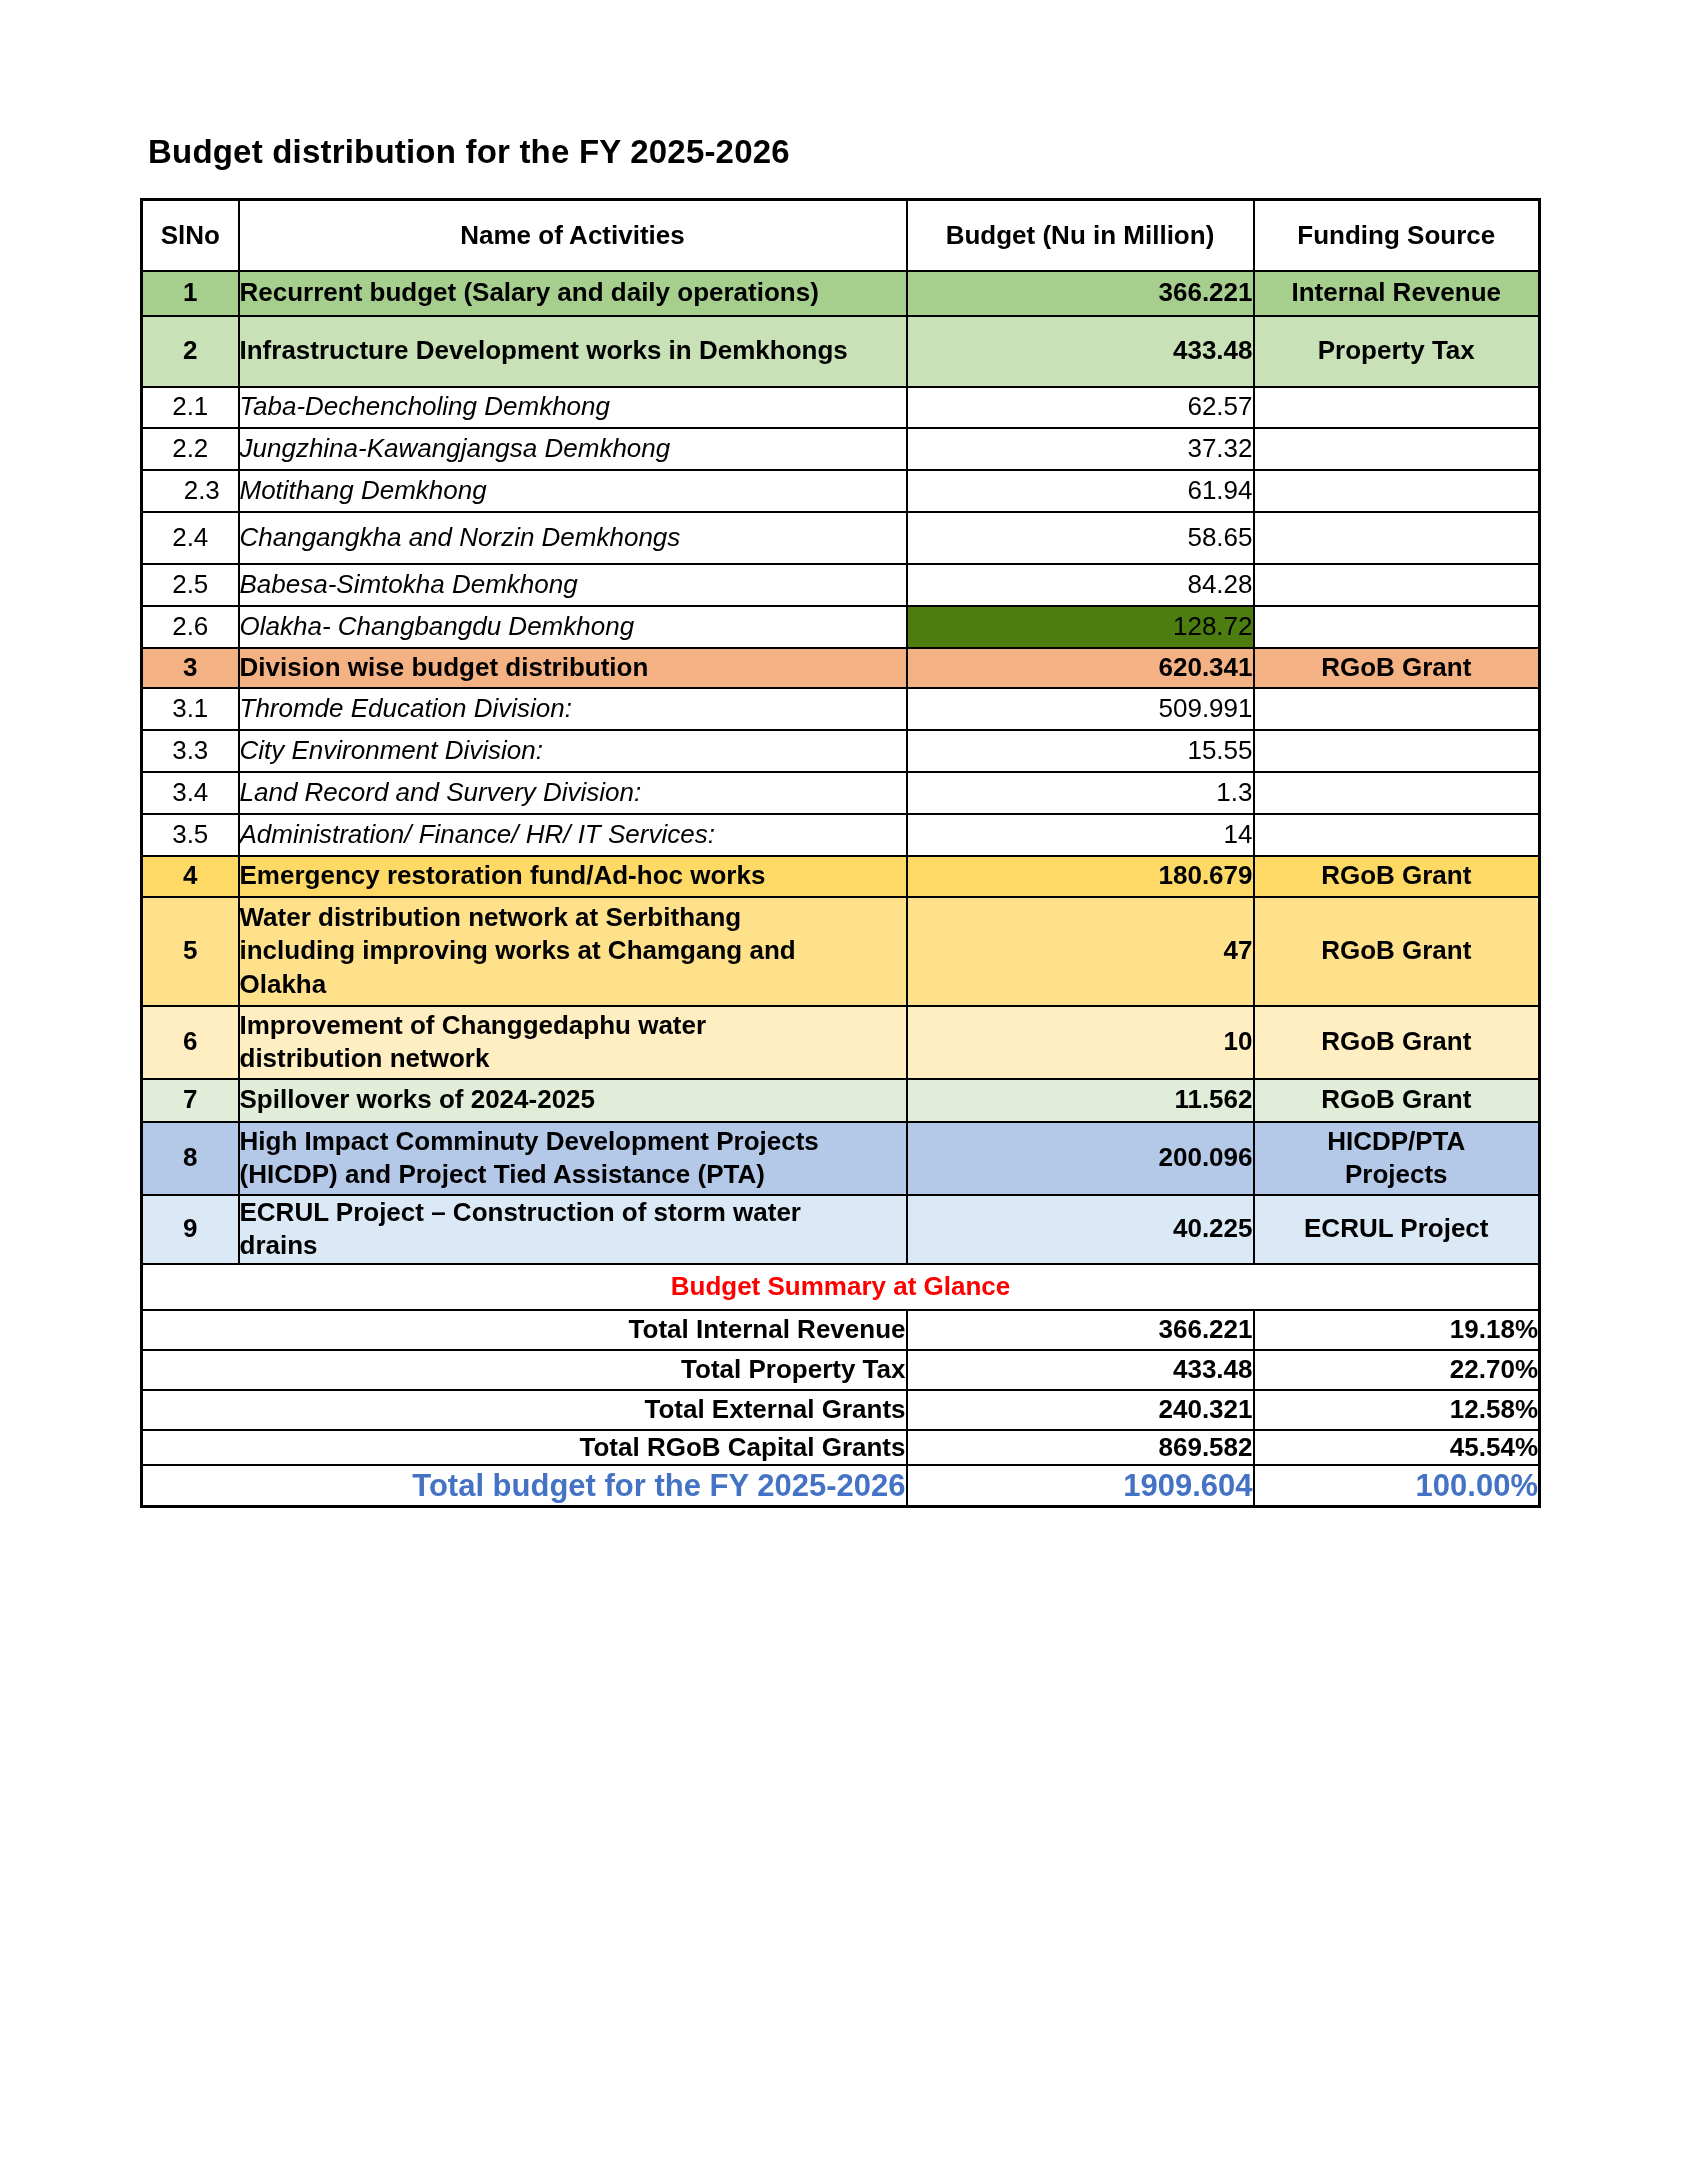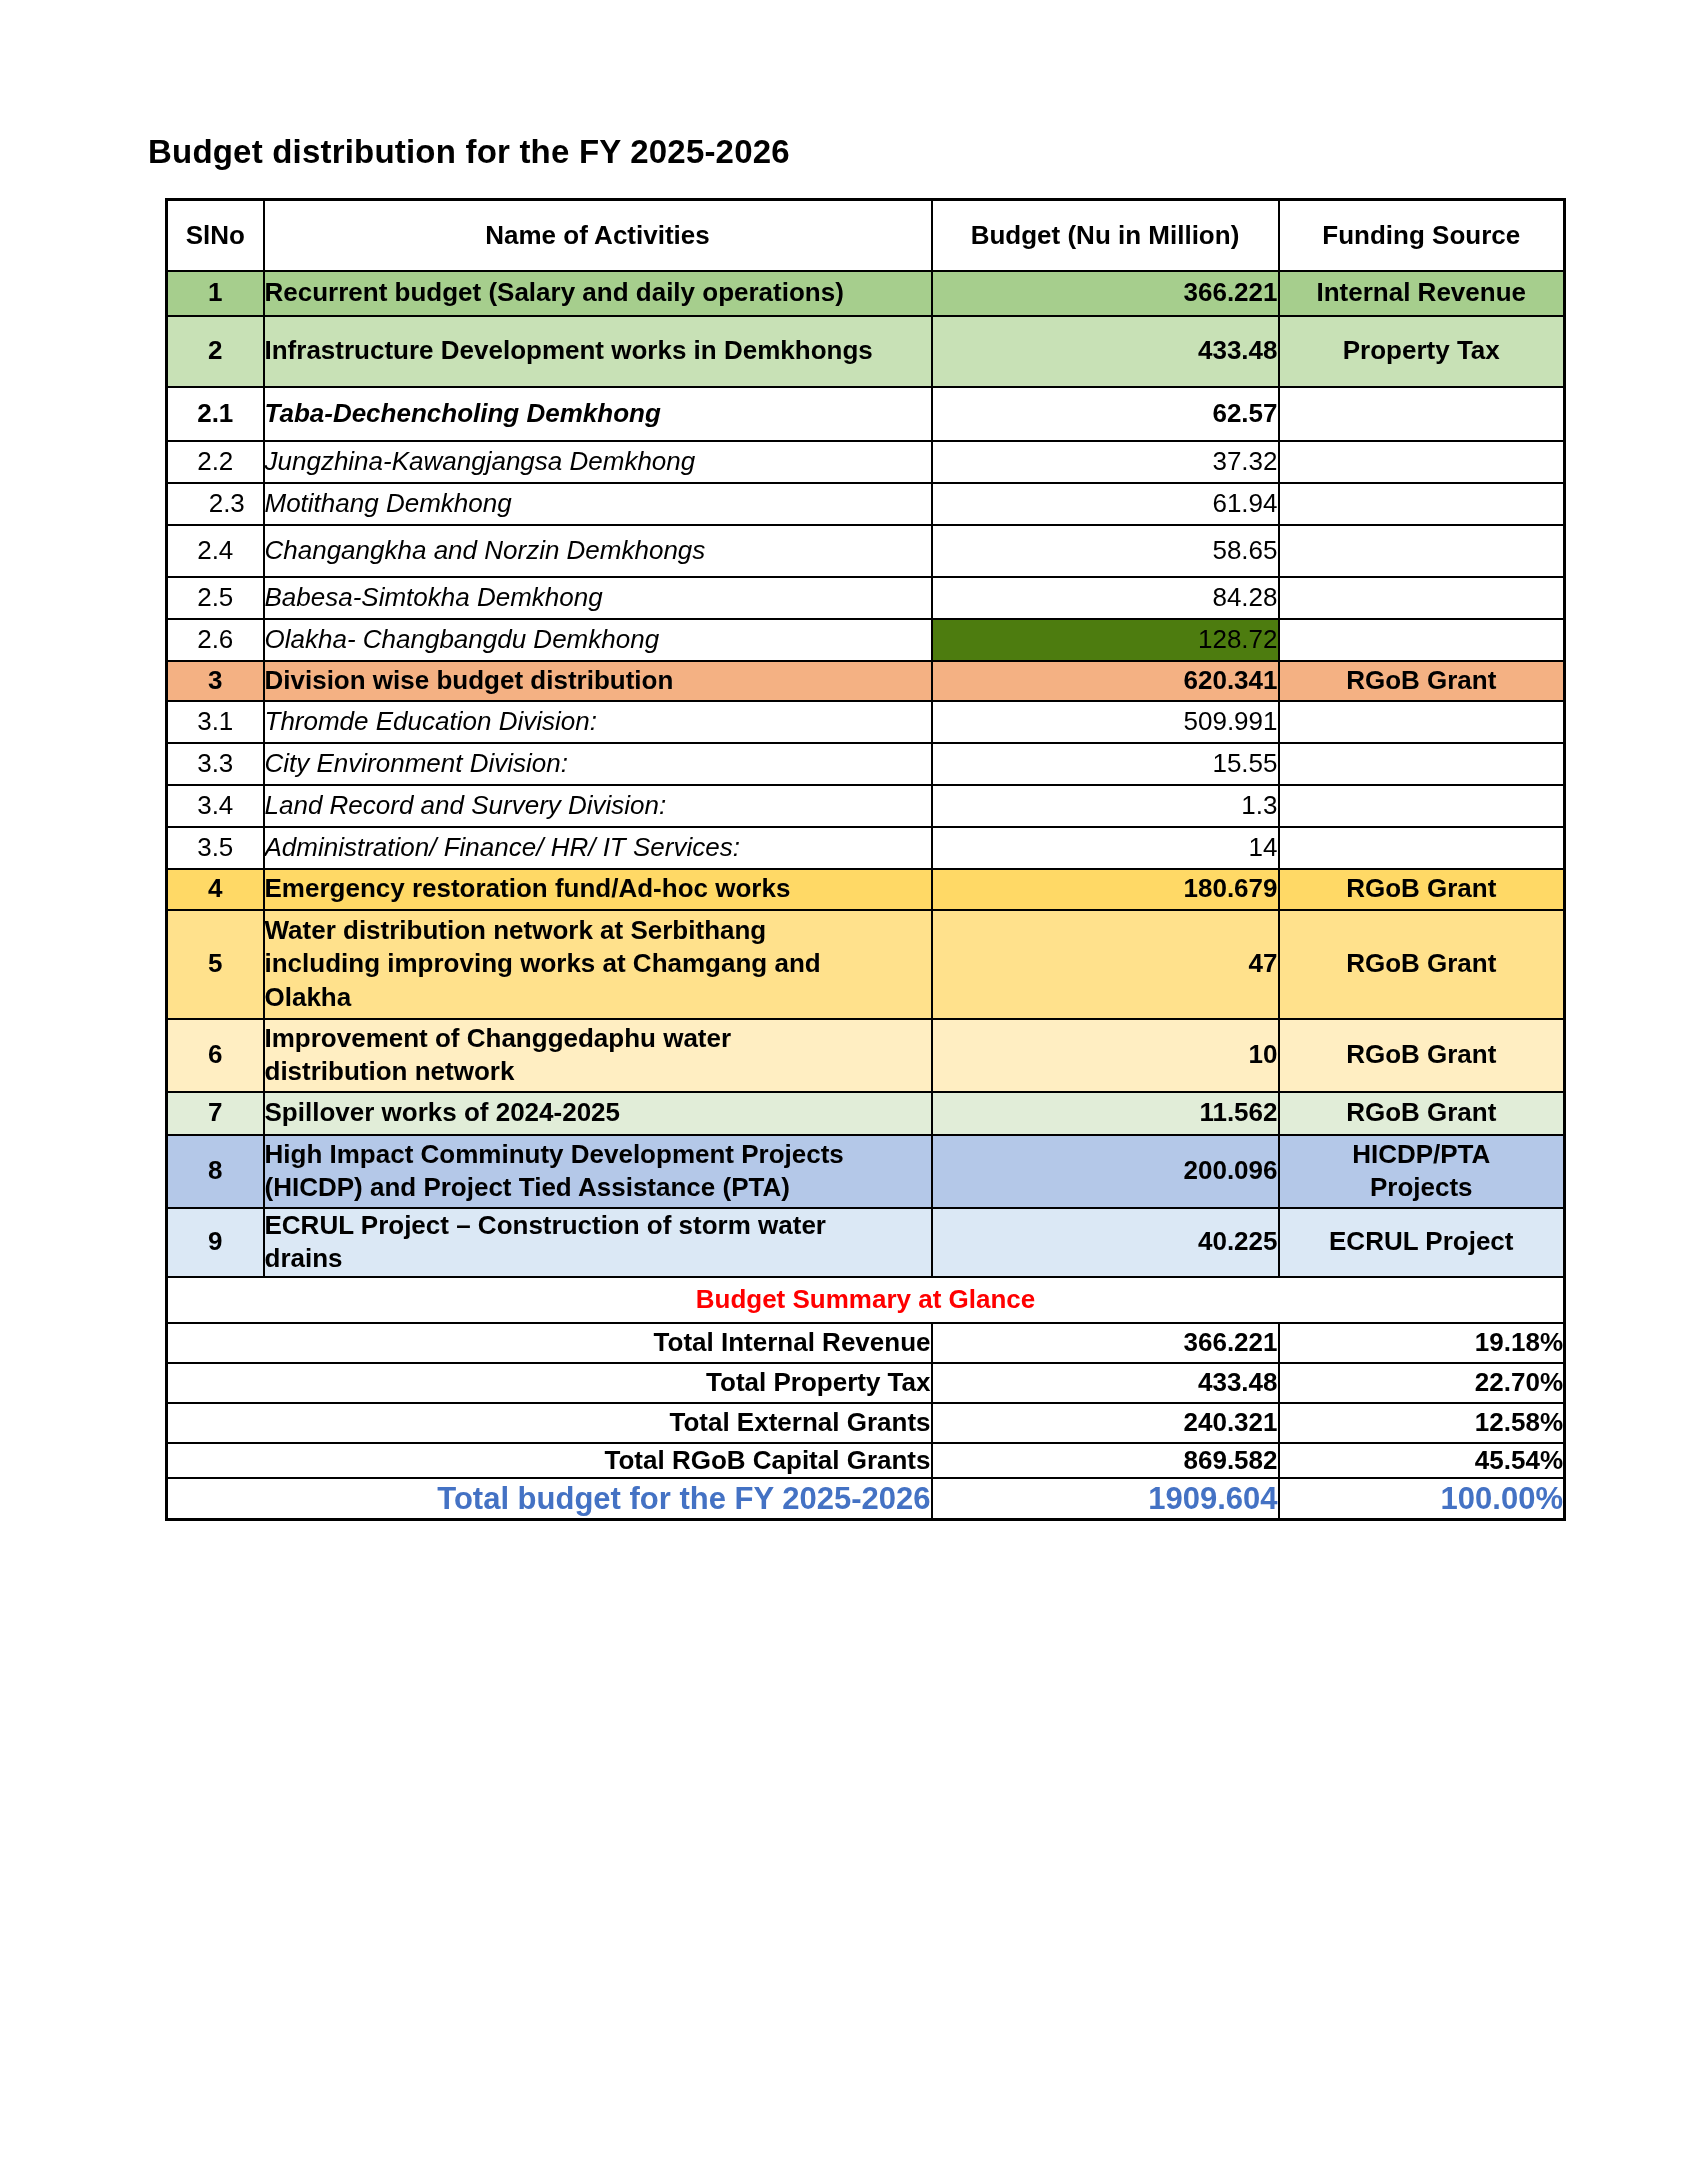--- a/index.html
+++ b/index.html
@@ -5,21 +5,21 @@
   html,body{margin:0;padding:0;}
   body{
     width:1683px;height:2178px;background:#ffffff;position:relative;
     font-family:"Liberation Sans", sans-serif;color:#000;
   }
   .page-title{
     position:absolute;left:148px;top:133px;
     font-size:33px;font-weight:bold;letter-spacing:0.2px;
   }
   table.budget{
-    position:absolute;left:165px;top:198px;
+    position:absolute;left:140px;top:198px;
     border-collapse:collapse;table-layout:fixed;width:1398px;
     border:3px solid #000;
   }
   table.budget td,table.budget th{
     border:2px solid #000;
     padding:0;vertical-align:middle;
     font-size:26px;line-height:1.28;
     overflow:hidden;
   }
   th.hdr{font-size:27px;font-weight:bold;text-align:center;}
@@ -60,21 +60,21 @@
         <td class="c-name" style="background-color: rgb(166, 206, 141);">Recurrent budget (Salary and daily operations)</td>
         <td class="c-budget" style="background-color: rgb(166, 206, 141);">366.221</td>
         <td class="c-fund" style="background-color: rgb(166, 206, 141);">Internal Revenue</td>
       </tr>
       <tr class="main" style="height: 71px;">
         <td class="c-sl" style="background-color: rgb(200, 225, 182);">2</td>
         <td class="c-name" style="background-color: rgb(200, 225, 182);">Infrastructure Development works in Demkhongs</td>
         <td class="c-budget" style="background-color: rgb(200, 225, 182);">433.48</td>
         <td class="c-fund" style="background-color: rgb(200, 225, 182);">Property Tax</td>
       </tr>
-      <tr class="sub" style="height: 54px; font-weight: bold;">
+      <tr class="sub" style="height: 41px;">
         <td class="c-sl" style="background-color: rgb(255, 255, 255);">2.1</td>
         <td class="c-name" style="background-color: rgb(255, 255, 255);">Taba-Dechencholing Demkhong</td>
         <td class="c-budget" style="background-color: rgb(255, 255, 255);">62.57</td>
         <td class="c-fund" style="background-color: rgb(255, 255, 255);"></td>
       </tr>
       <tr class="sub" style="height: 42px;">
         <td class="c-sl" style="background-color: rgb(255, 255, 255);">2.2</td>
         <td class="c-name" style="background-color: rgb(255, 255, 255);">Jungzhina-Kawangjangsa Demkhong</td>
         <td class="c-budget" style="background-color: rgb(255, 255, 255);">37.32</td>
         <td class="c-fund" style="background-color: rgb(255, 255, 255);"></td>

